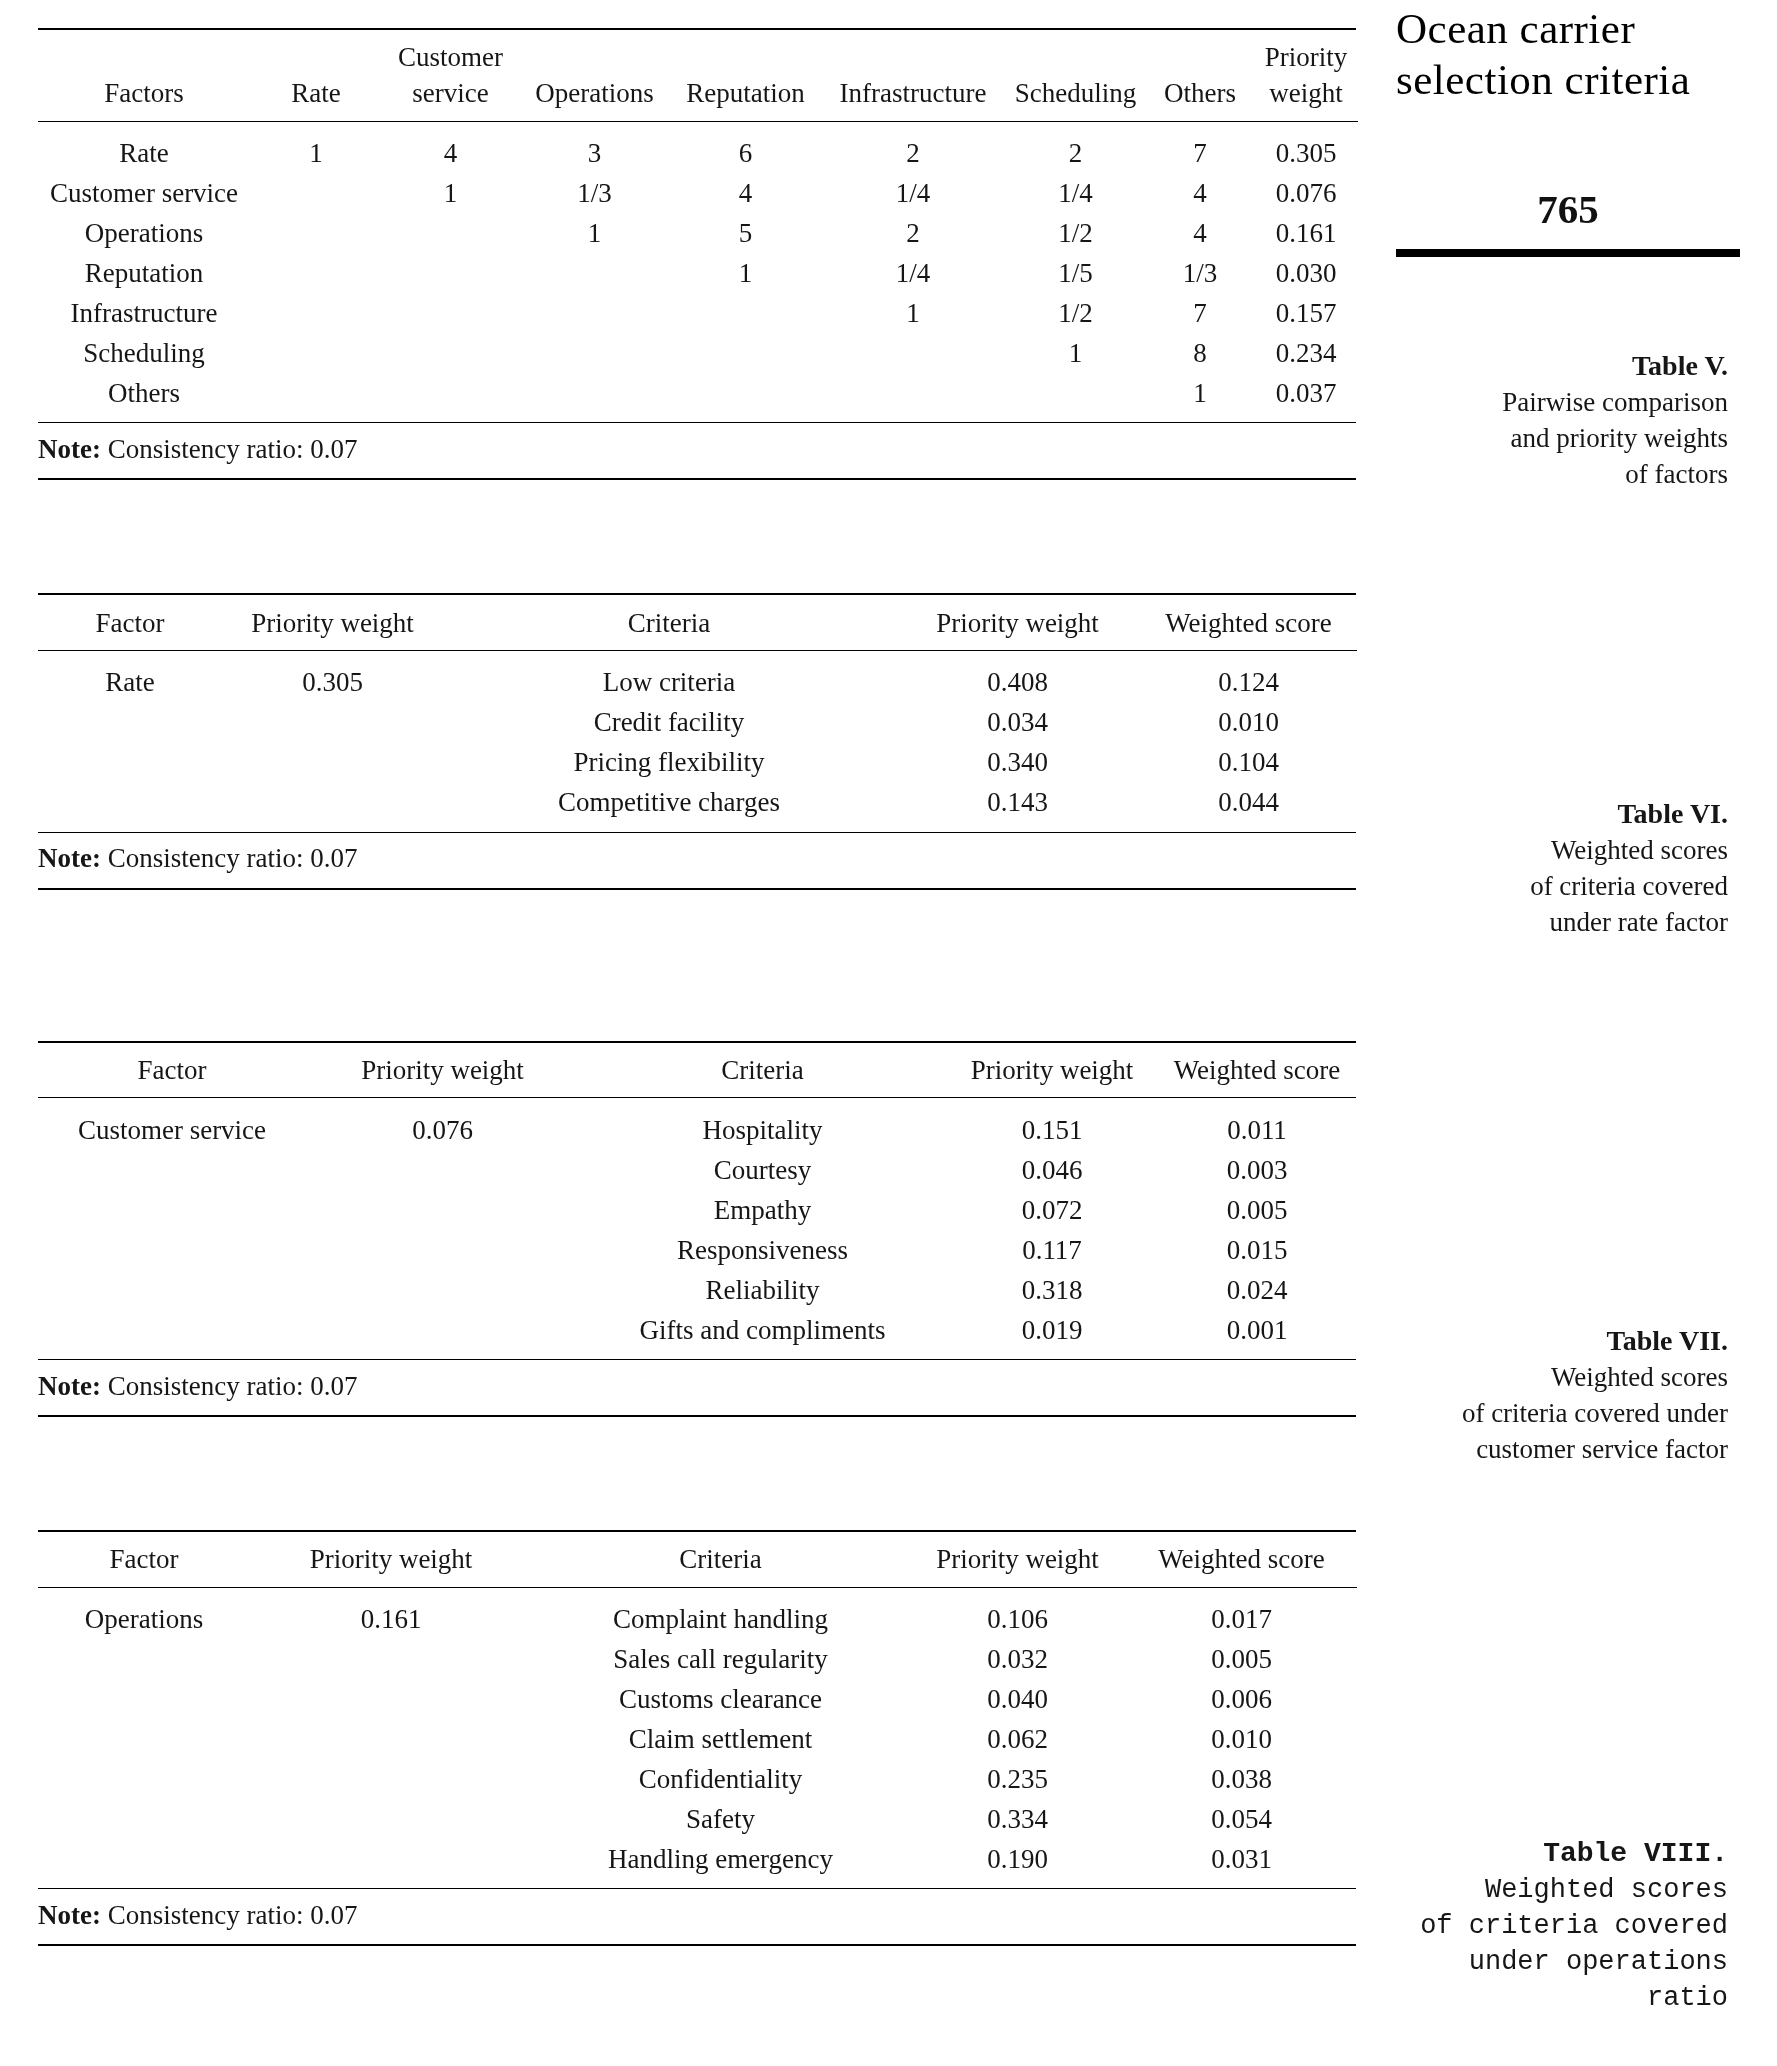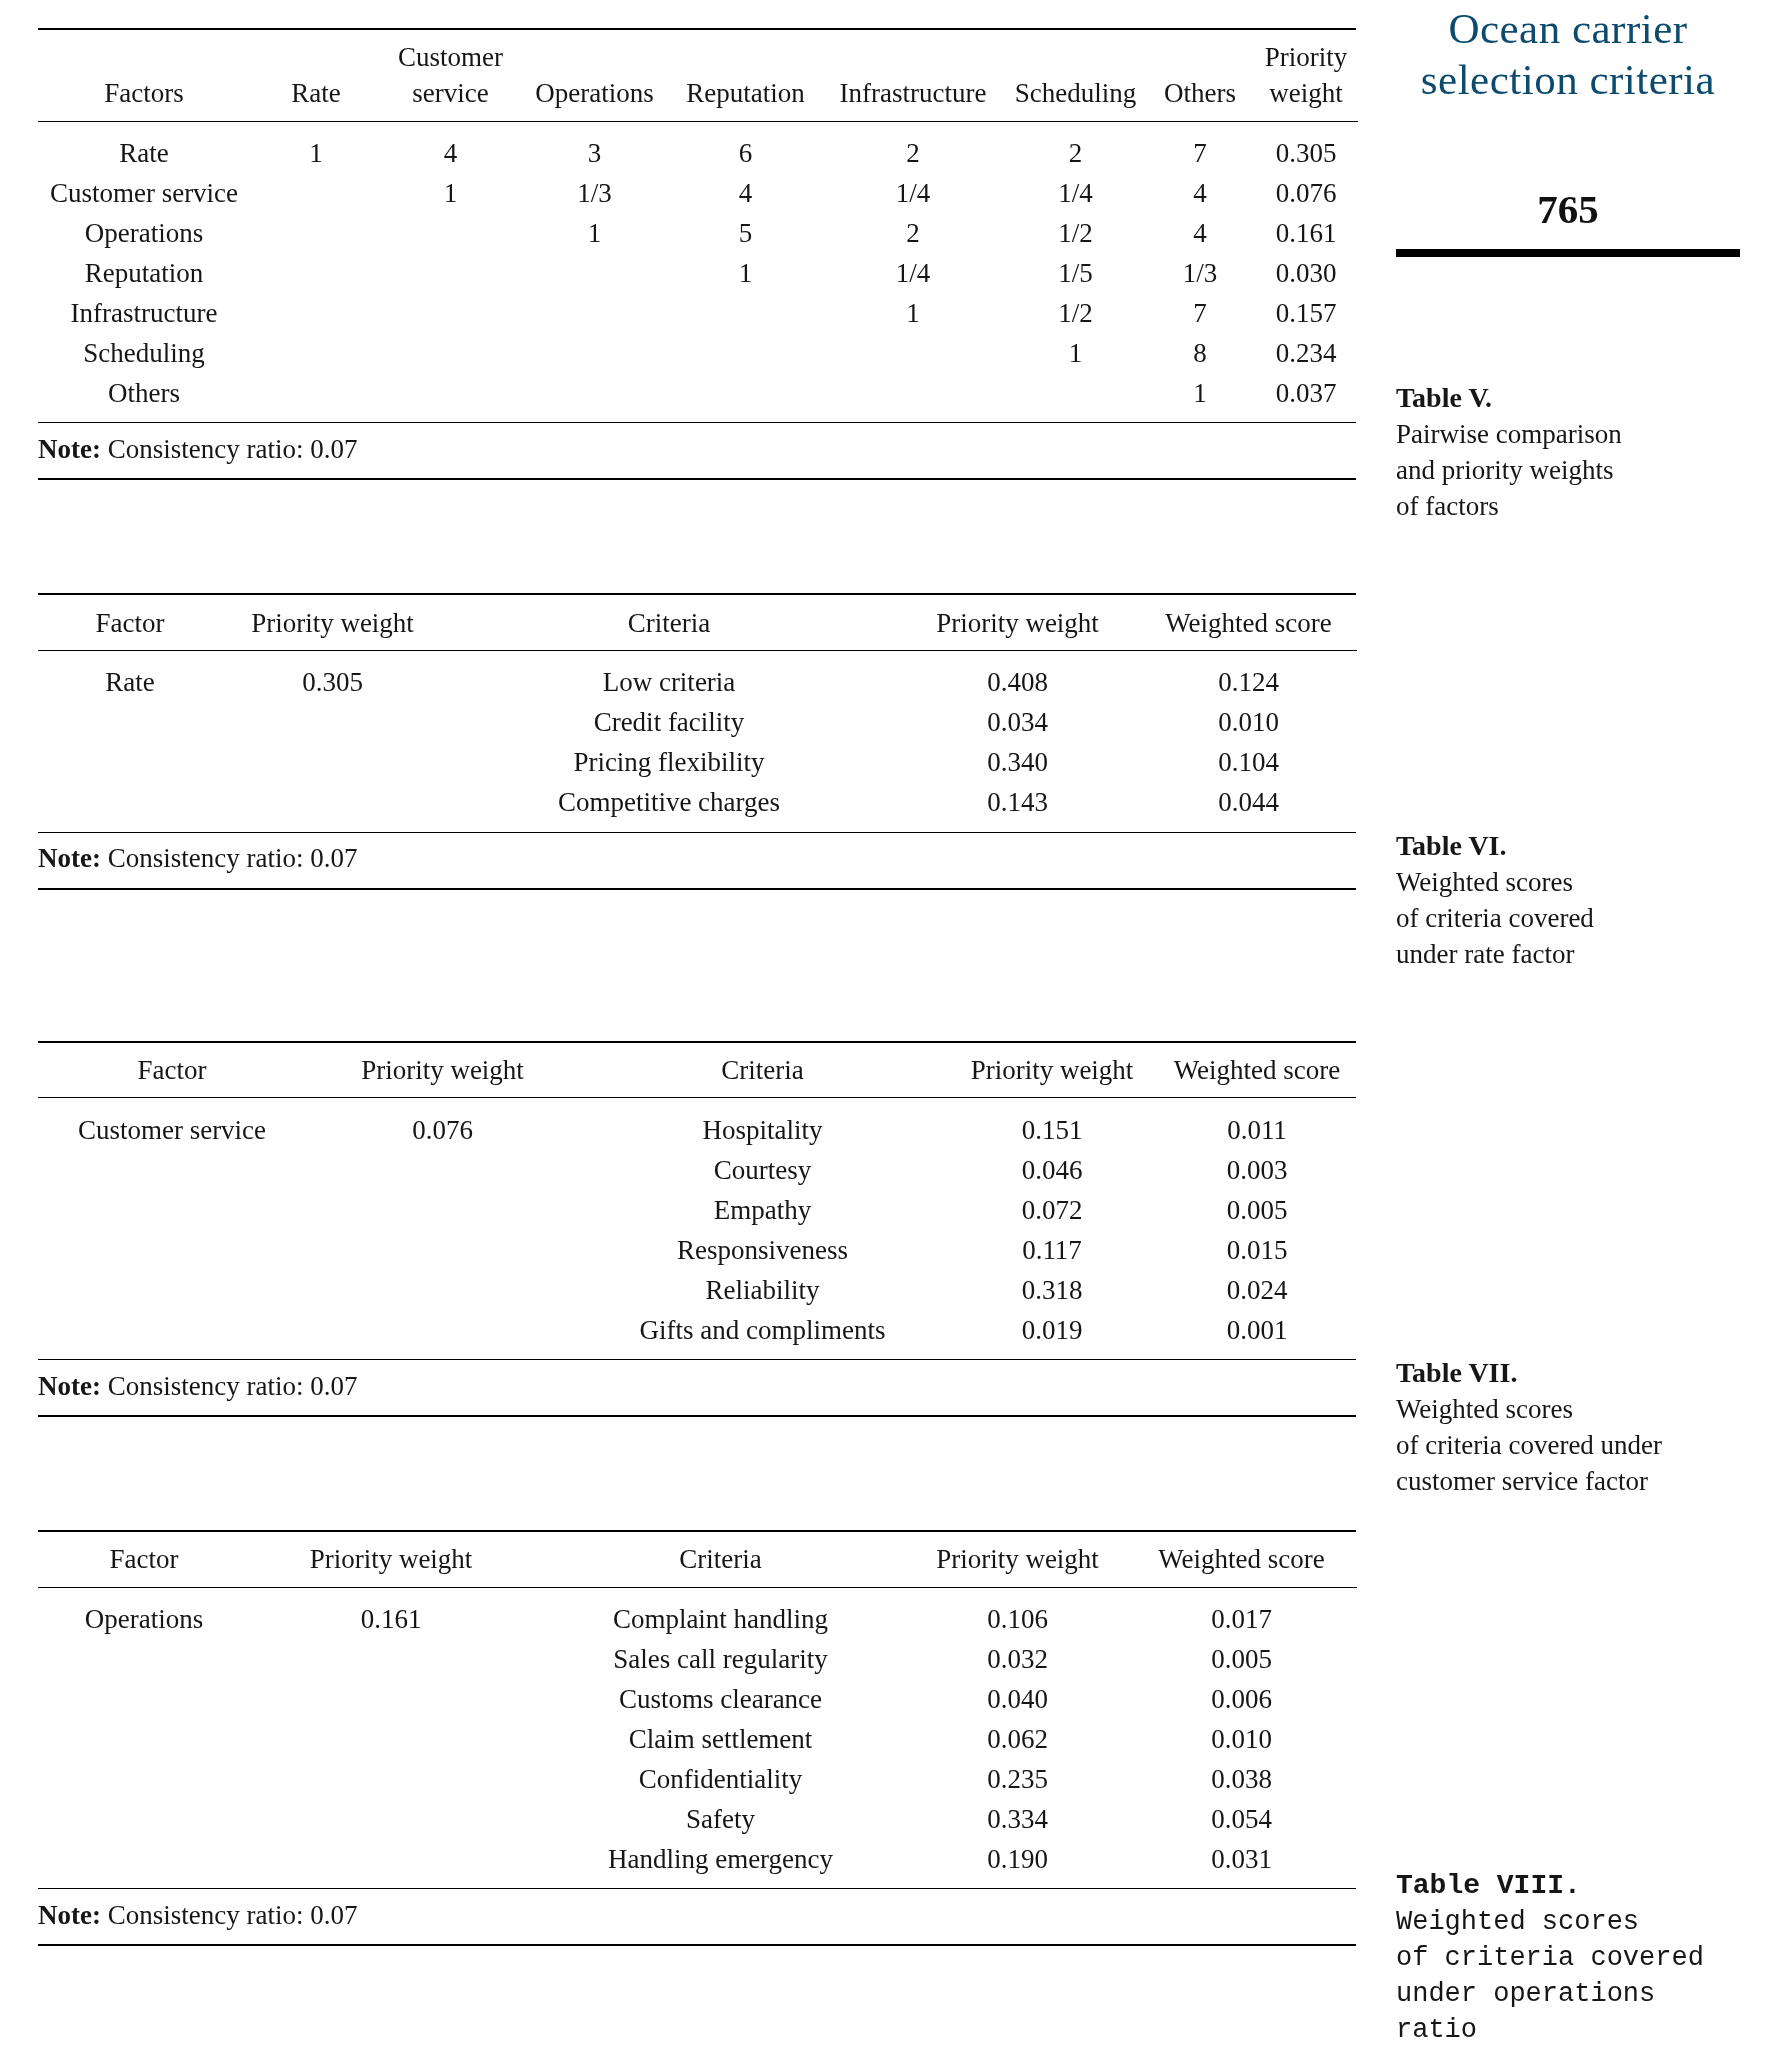--- a/index.html
+++ b/index.html
@@ -30,29 +30,29 @@
   .b { font-weight: bold; }
 
   .t5 { margin-top: 28px; }
   .t6 { margin-top: 113px; }
   .t7 { margin-top: 151px; }
   .t8 { margin-top: 113px; }
 
   
   .journal-title {
     position: absolute; top: 3.8px; right: 0; width: 100%;
-    text-align: center; font-size: 43px; line-height: 1.18; letter-spacing: 0.5px;
-    color: #0c4a6e;
+    text-align: left; font-size: 43px; line-height: 1.18; letter-spacing: 0.5px;
+    color: #000000;
   }
   .page-number {
     position: absolute; top: 185px; width: 100%;
     text-align: center; font-size: 41px; font-weight: bold; color: #111;
   }
   .thick-rule { position: absolute; top: 249px; width: 100%; height: 7.5px; background: #000; }
-  .caption { position: absolute; right: 0; width: 100%; text-align: left; line-height: 36px; margin-top: 32px; }
+  .caption { position: absolute; right: 12px; width: 100%; text-align: right; line-height: 36px; }
   .cap-label { font-weight: bold; font-size: 28px; }
   .cap-v   { top: 348px; }
   .cap-vi  { top: 796px; }
   .cap-vii { top: 1323px; }
   .cap-viii{ top: 1836px; font-family: Liberation Mono, monospace; }
 </style>
 </head>
 <body>
 
 <div class="page">

